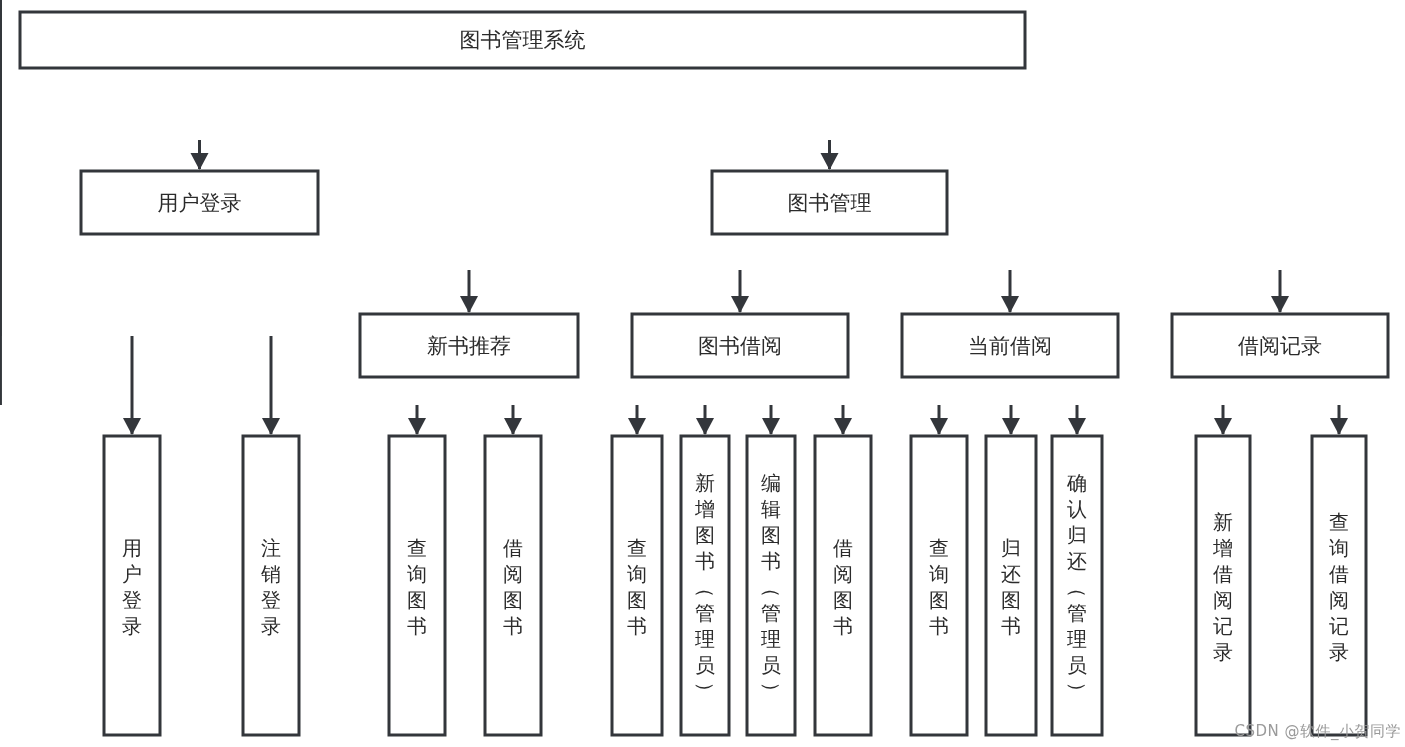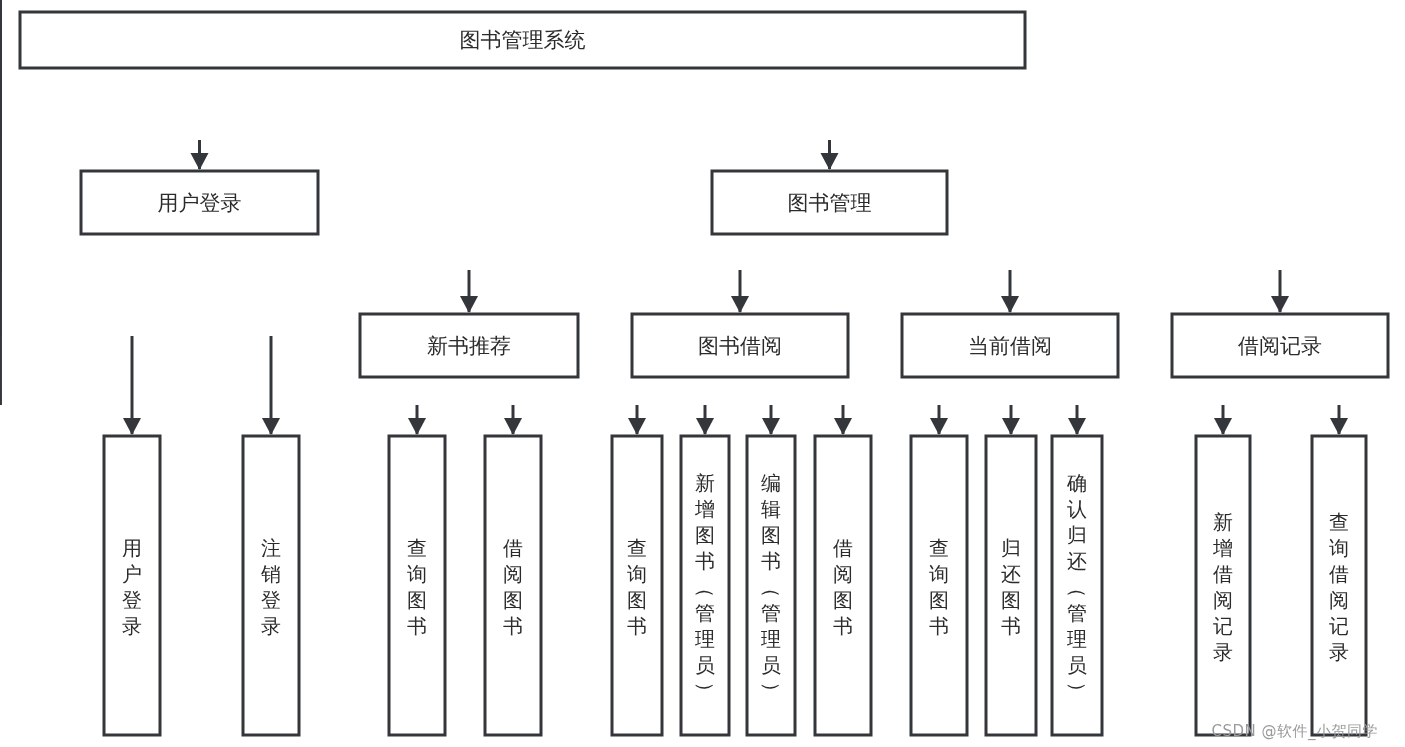--- a/index.html
+++ b/index.html
@@ -51,21 +51,21 @@
     dominant-baseline: middle;
   }
   .node-label-v {
     font-family: "DejaVu Sans", "Liberation Sans", sans-serif;
     font-size: 20px;
     fill: #2b2b2b;
     text-anchor: middle;
   }
   .watermark {
     position: absolute;
-    right: 27px;
+    right: 4px;
     bottom: 6px;
     font-family: "DejaVu Sans", "Liberation Sans", sans-serif;
     font-size: 15px;
     color: #9a9a9a;
     letter-spacing: 0.5px;
     white-space: nowrap;
     pointer-events: none;
   }
 </style>
 </head>

